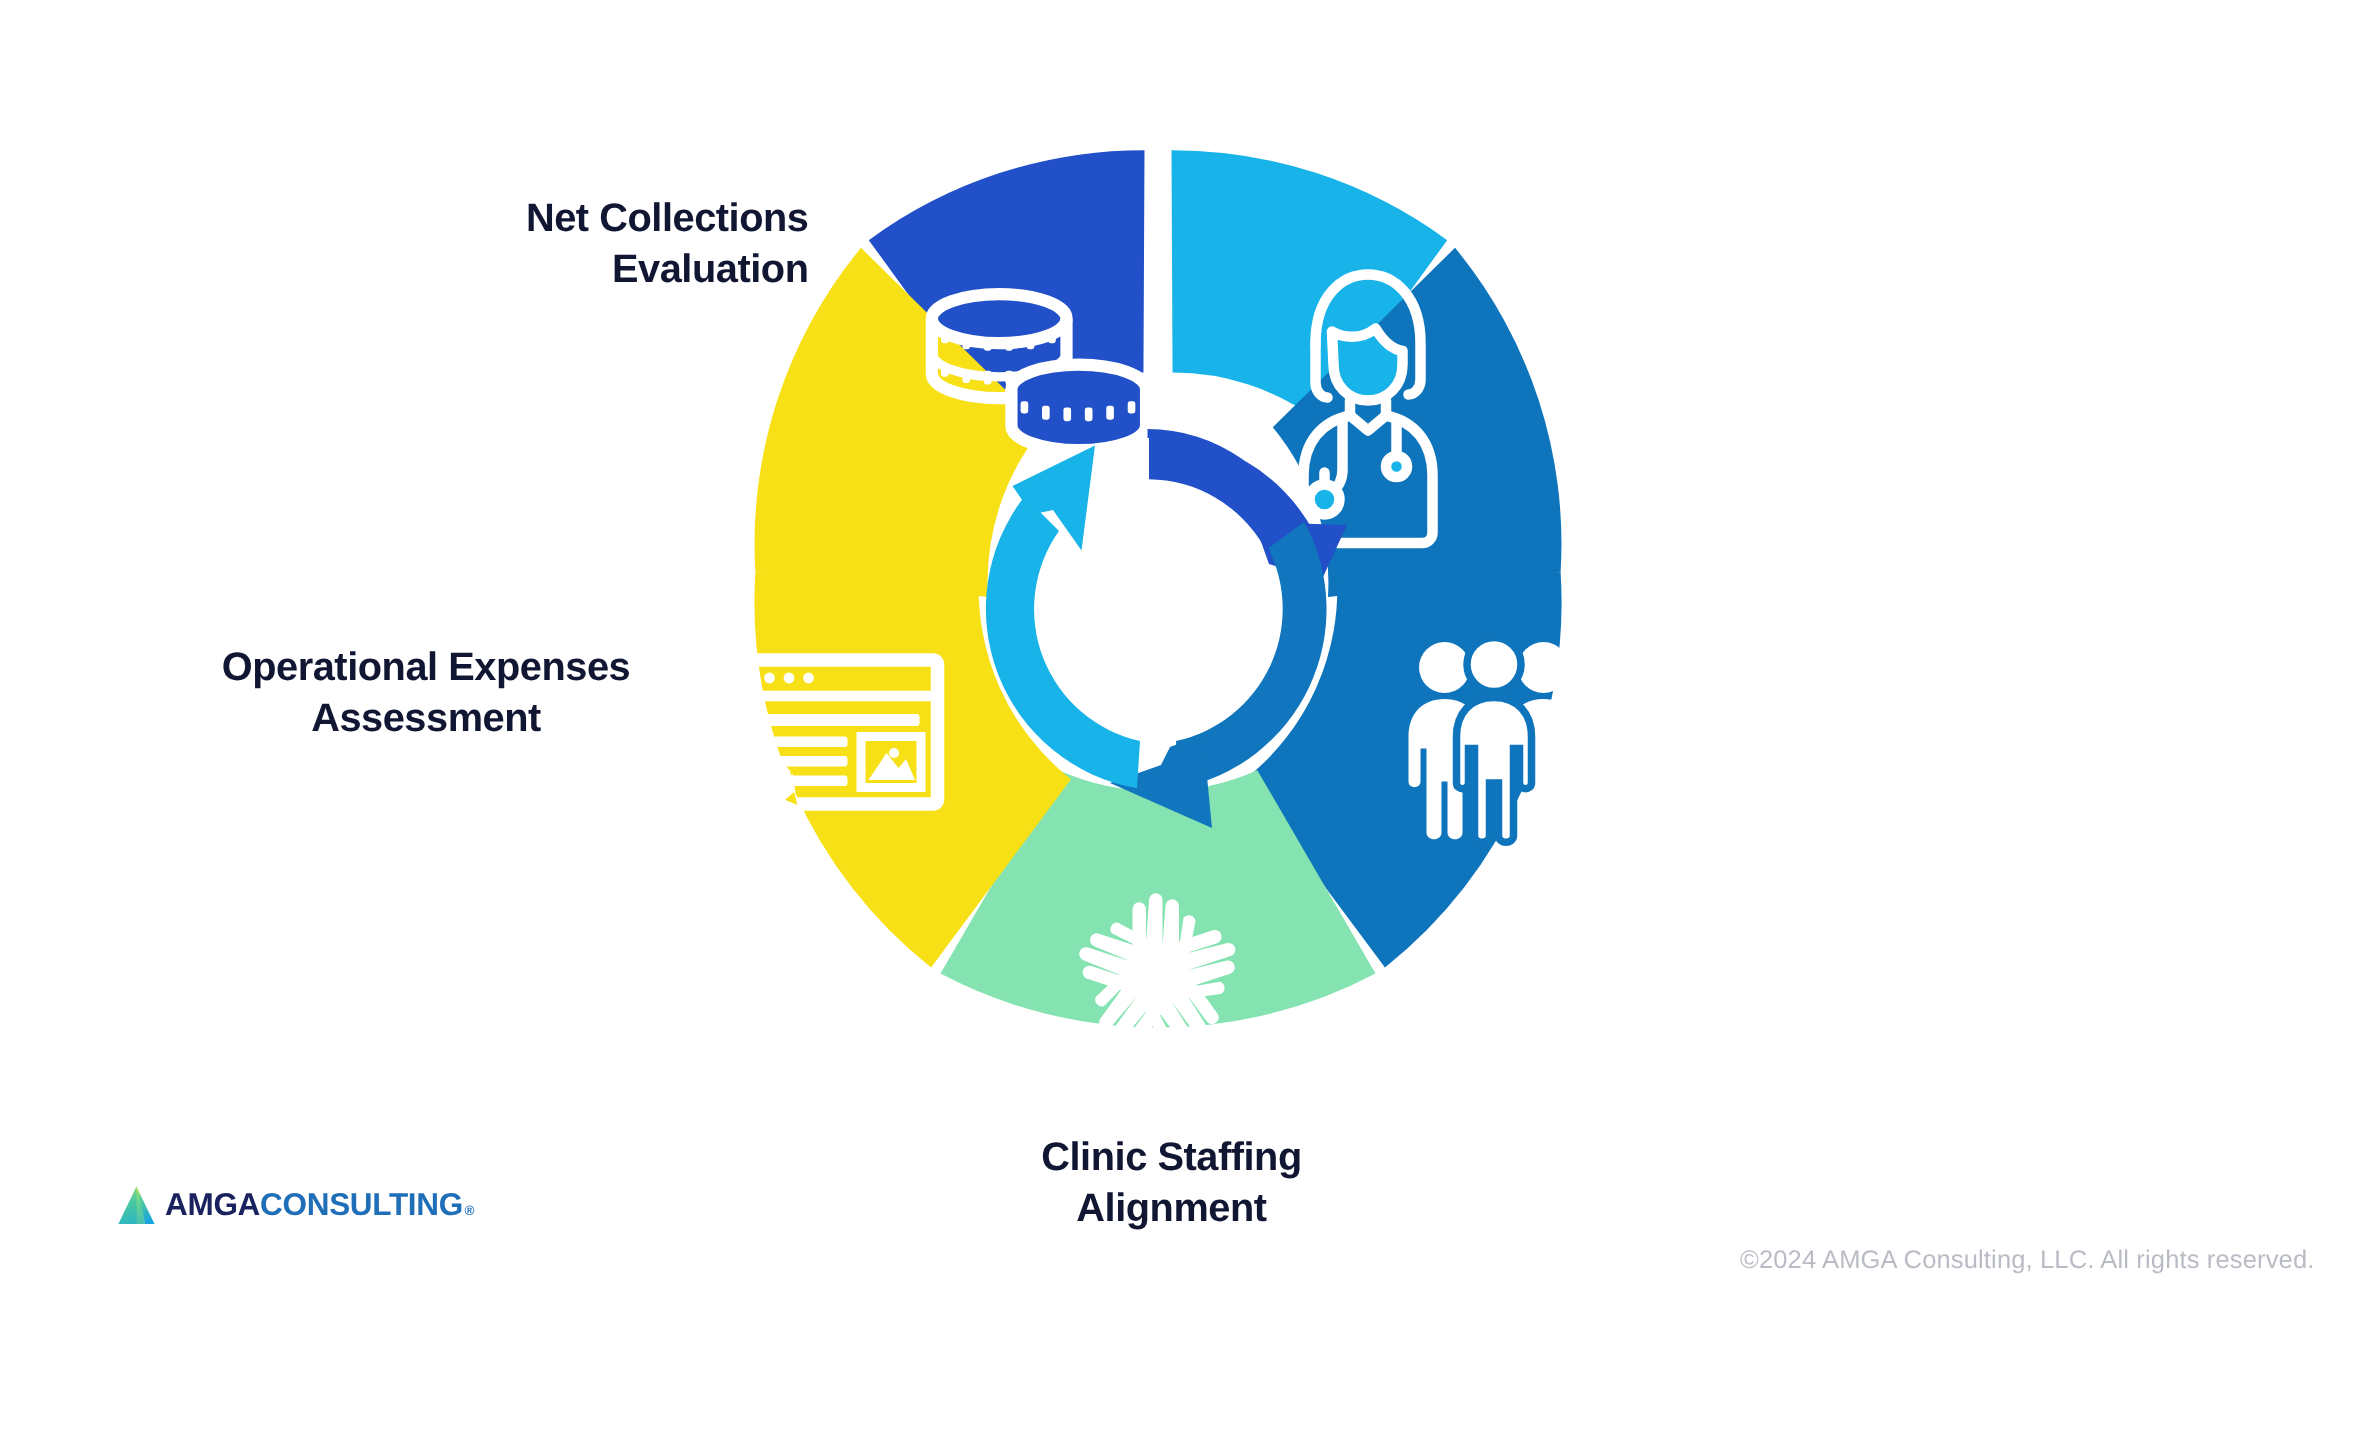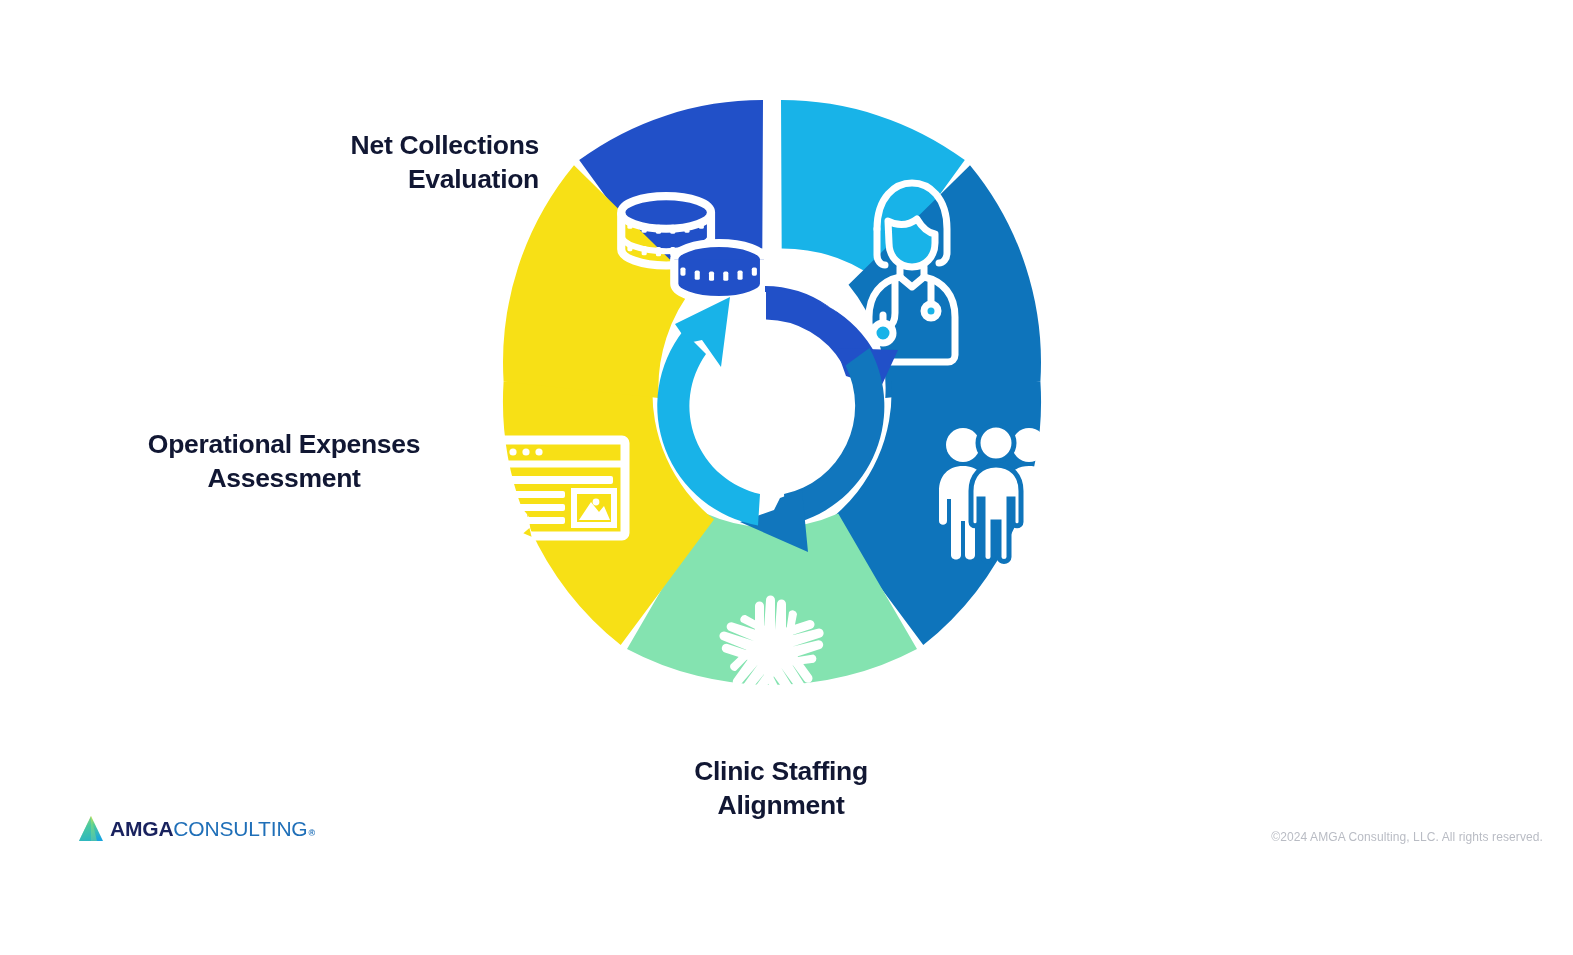--- a/index.html
+++ b/index.html
@@ -32,35 +32,35 @@
   }
 
   #label-net-collections{left:299px;top:112px;width:240px;text-align:right;margin-top:17px;}
   #label-provider-comp{left:1062px;top:172px;width:360px;text-align:center;}
   #label-provider-complement{left:1100px;top:465px;width:232px;text-align:center;}
   #label-clinic-staffing{left:650px;top:755px;width:262px;text-align:center;}
   #label-operational-exp{left:124px;top:428px;width:320px;text-align:center;}
 
   
   .footer-logo{
-    position:absolute;left:78px;top:815px;
+    position:absolute;left:78px;top:790px;
     display:flex;align-items:center;gap:6px;
   }
   .logo-mark{width:26px;height:28px;display:block;}
   .logo-word{
     font-size:21px;font-weight:700;letter-spacing:-0.2px;
     display:flex;align-items:baseline;
   }
   .logo-amga{color:#19225e;font-weight:800;}
-  .logo-consulting{color:#1f6fb8;font-weight:400;}
+  .logo-consulting{color:#1f6fb8;font-weight:700;}
   .logo-tm{font-size:9px;color:#1f6fb8;vertical-align:super;margin-left:1px;}
 
   .copyright{
     position:absolute;right:30px;top:830px;
-    font-size:12px;color:#b9bcc4;font-weight:400;
+    font-size:17px;color:#b9bcc4;font-weight:400;
     letter-spacing:0.1px;
   }
 </style>
 </head>
 <body>
 
 <div id="stage">
 
   <div class="wheel">
     <svg viewBox="0 0 630 630" xmlns="http://www.w3.org/2000/svg">

